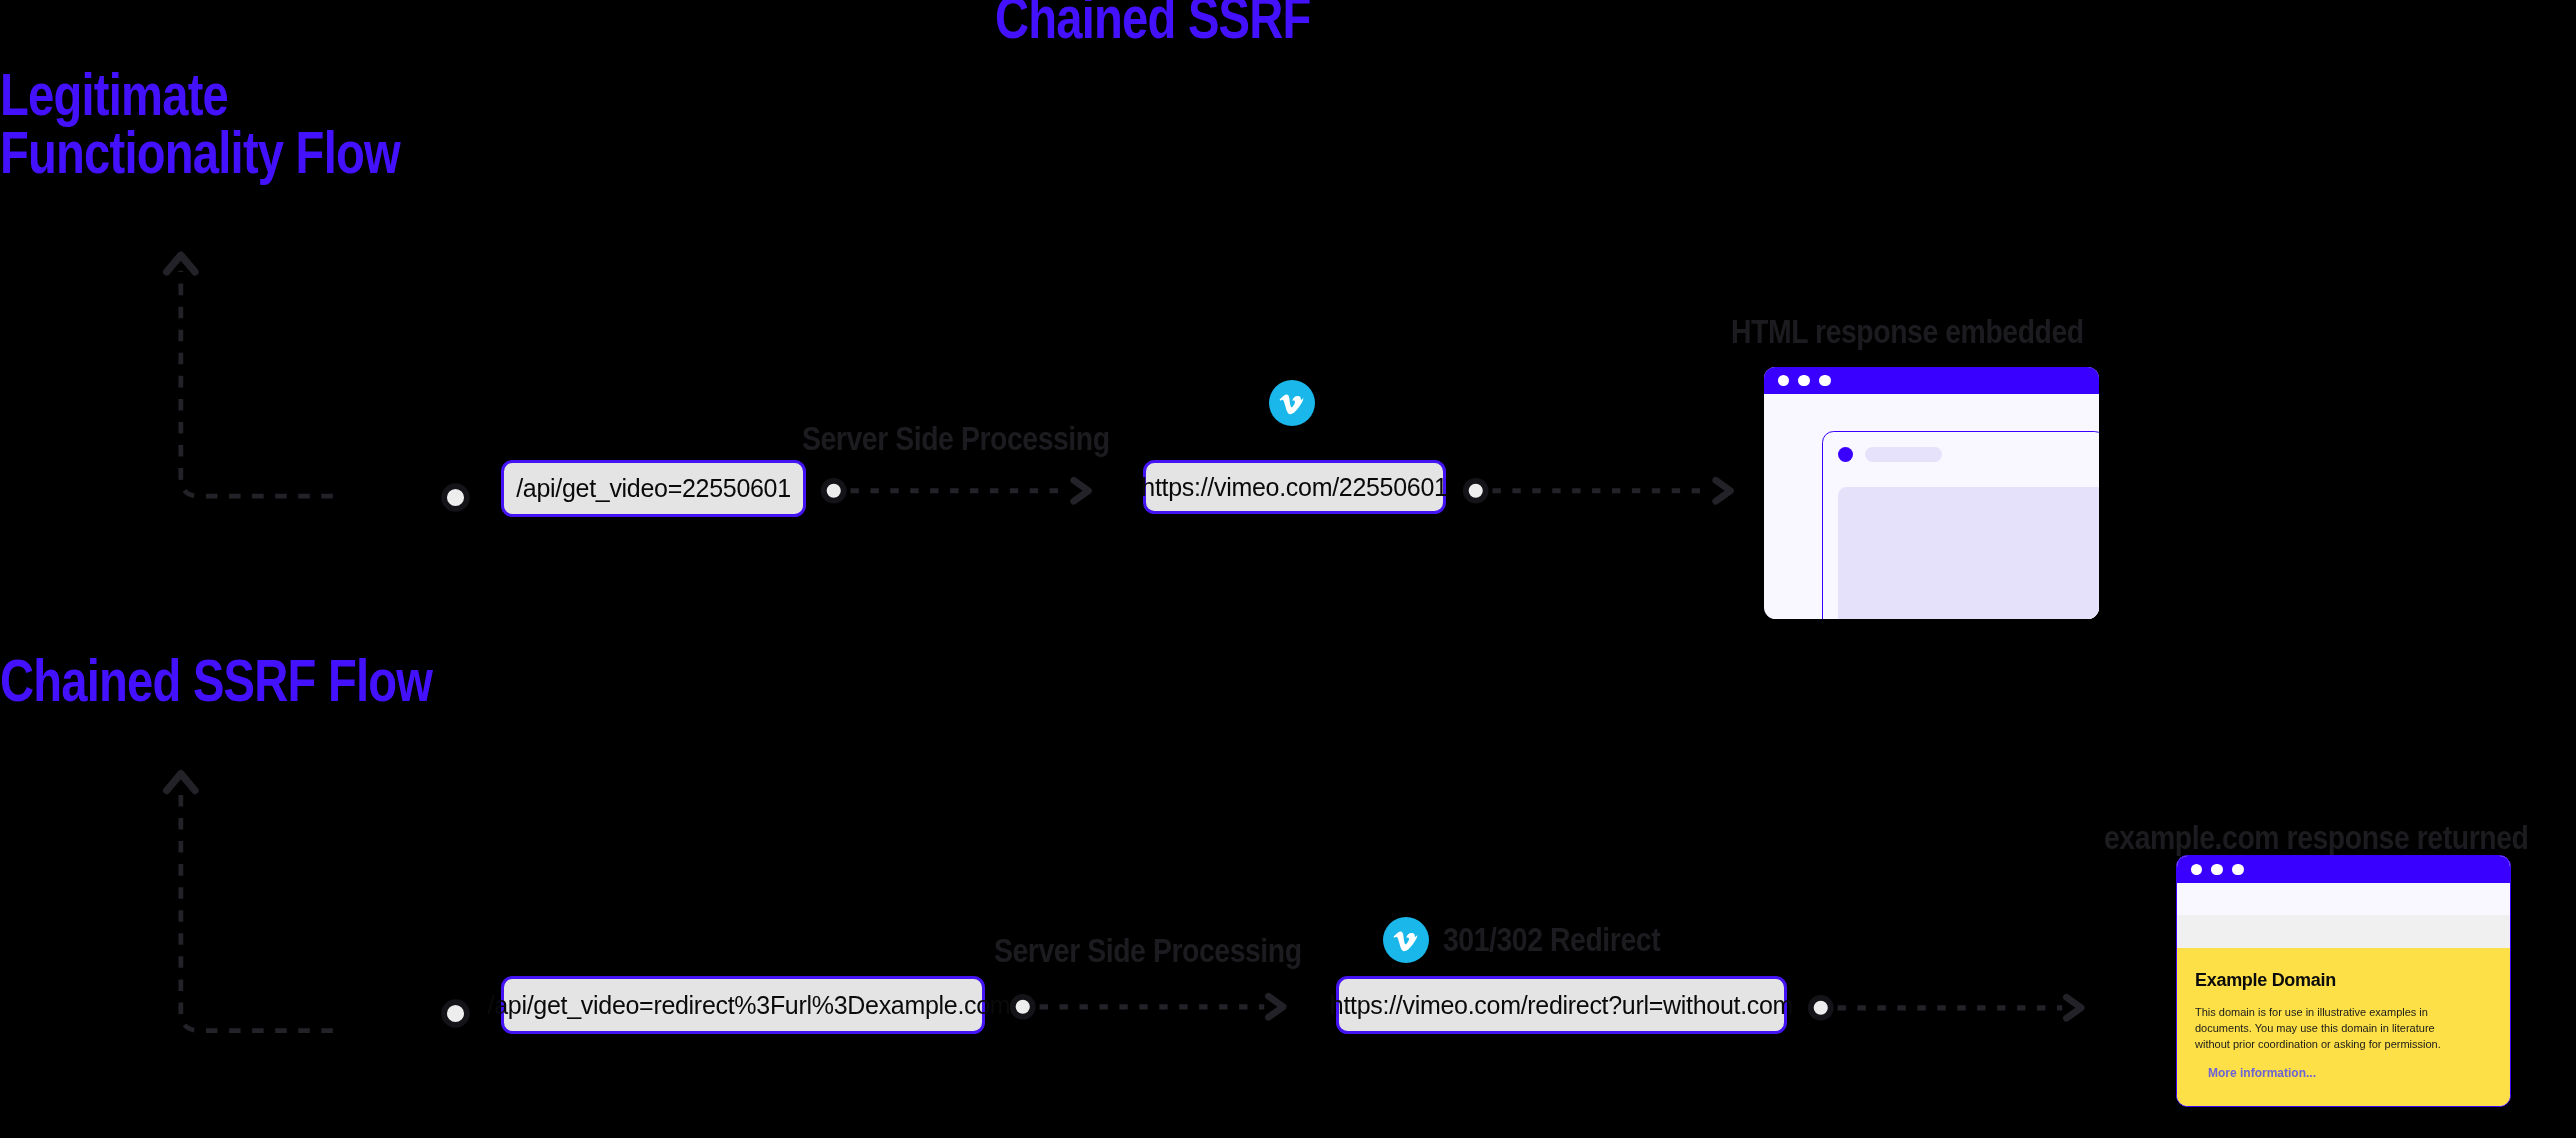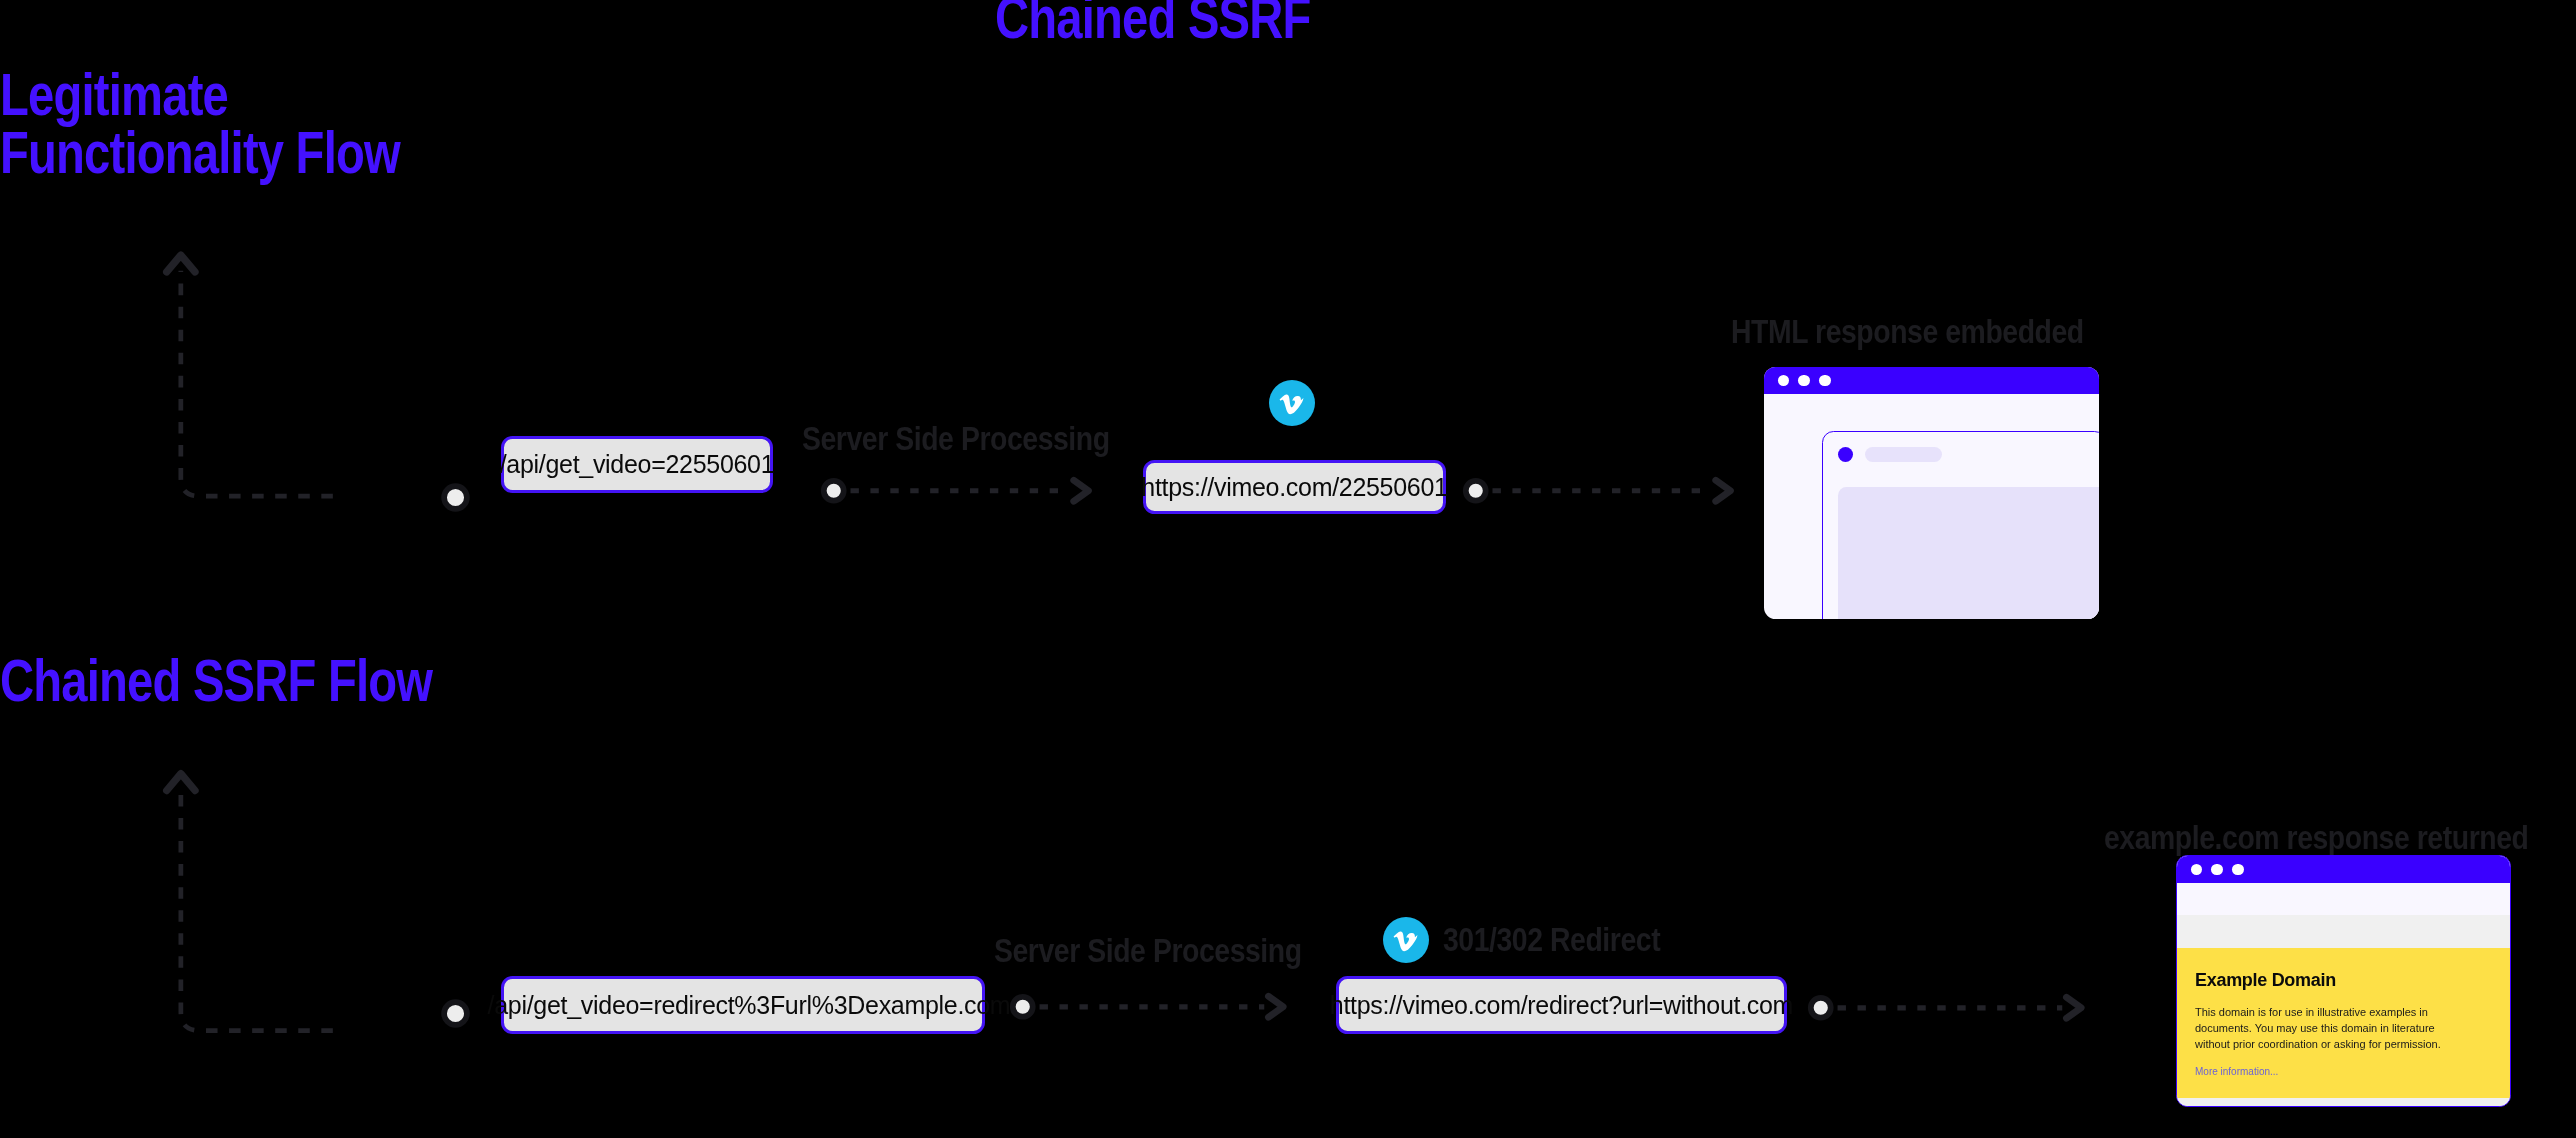--- a/index.html
+++ b/index.html
@@ -76,41 +76,41 @@
     position:absolute;left:14.7px;right:-42px;top:55px;bottom:-21px;
     background:#E6E1FA;border-radius:8.4px;
   }
 
   
   .ex-band-a{background:#F9F7FF;height:31.5px;}
   .ex-band-b{background:#F0F0F0;height:33px;}
   .ex-body{background:#fde047;padding:22px 18px 21px 18px;}
   .ex-h1{font-size:18px;font-weight:700;color:#0B0B0B;letter-spacing:-0.3px;margin:0 0 14.7px 0;}
   .ex-p{font-size:11px;line-height:1.45;color:#1A1A1A;margin:0 0 12.6px 0;max-width:252px;}
-  .ex-link{font-size:10px;color:#6B63D6;margin:0;}
+  .ex-link{font-size:12px;color:#6B63D6;margin:13px;font-weight:bold;}
   .ex-band-c{background:#F0F0F0;height:79px;}
 </style>
 </head>
 <body>
 
 <div class="abs main-title">Chained SSRF</div>
 
 <div class="abs section-title" id="sec1">Legitimate
 Functionality Flow</div>
 
 <svg class="abs conn" style="left:152px;top:239px;" width="325" height="268" viewBox="0 0 620 510">
   <path d="M345 490 H 90 Q 55 490 55 455 V 60" fill="none" stroke="#222228" stroke-width="9" stroke-dasharray="22 22" stroke-linecap="butt"></path>
   <path d="M28 62 L 55 30 L 82 62" fill="none" stroke="#222228" stroke-width="14" stroke-linecap="round" stroke-linejoin="round"></path>
   <circle cx="864" cy="0" r="0" fill="none"></circle>
 </svg>
 <svg class="abs conn" style="left:441px;top:483px;" width="29" height="29" viewBox="0 0 56 56">
   <circle cx="28" cy="28" r="22" fill="#EDEDED" stroke="#141418" stroke-width="11"></circle>
 </svg>
 
-<div class="abs urlbox" style="left:501px;top:436px;width:272px;height:57px;">/api/get_video=22550601</div>
+<div class="abs urlbox" style="left:501px;top:460px;width:305px;height:57px;">/api/get_video=22550601</div>
 
 <div class="abs flow-label" style="left:802px;top:422px;">Server Side Processing</div>
 
 <svg class="abs conn" style="left:818px;top:475px;" width="283" height="31.5" viewBox="0 0 540 60">
   <circle cx="30" cy="30" r="19" fill="#EDEDED" stroke="#141418" stroke-width="11"></circle>
   <path d="M62 30 H 480" stroke="#222228" stroke-width="10" stroke-dasharray="16 22" fill="none"></path>
   <path d="M488 10 L 516 30 L 488 50" fill="none" stroke="#222228" stroke-width="13" stroke-linecap="round" stroke-linejoin="round"></path>
 </svg>
 
 <div class="abs vimeo" style="left:1269px;top:380px;">

